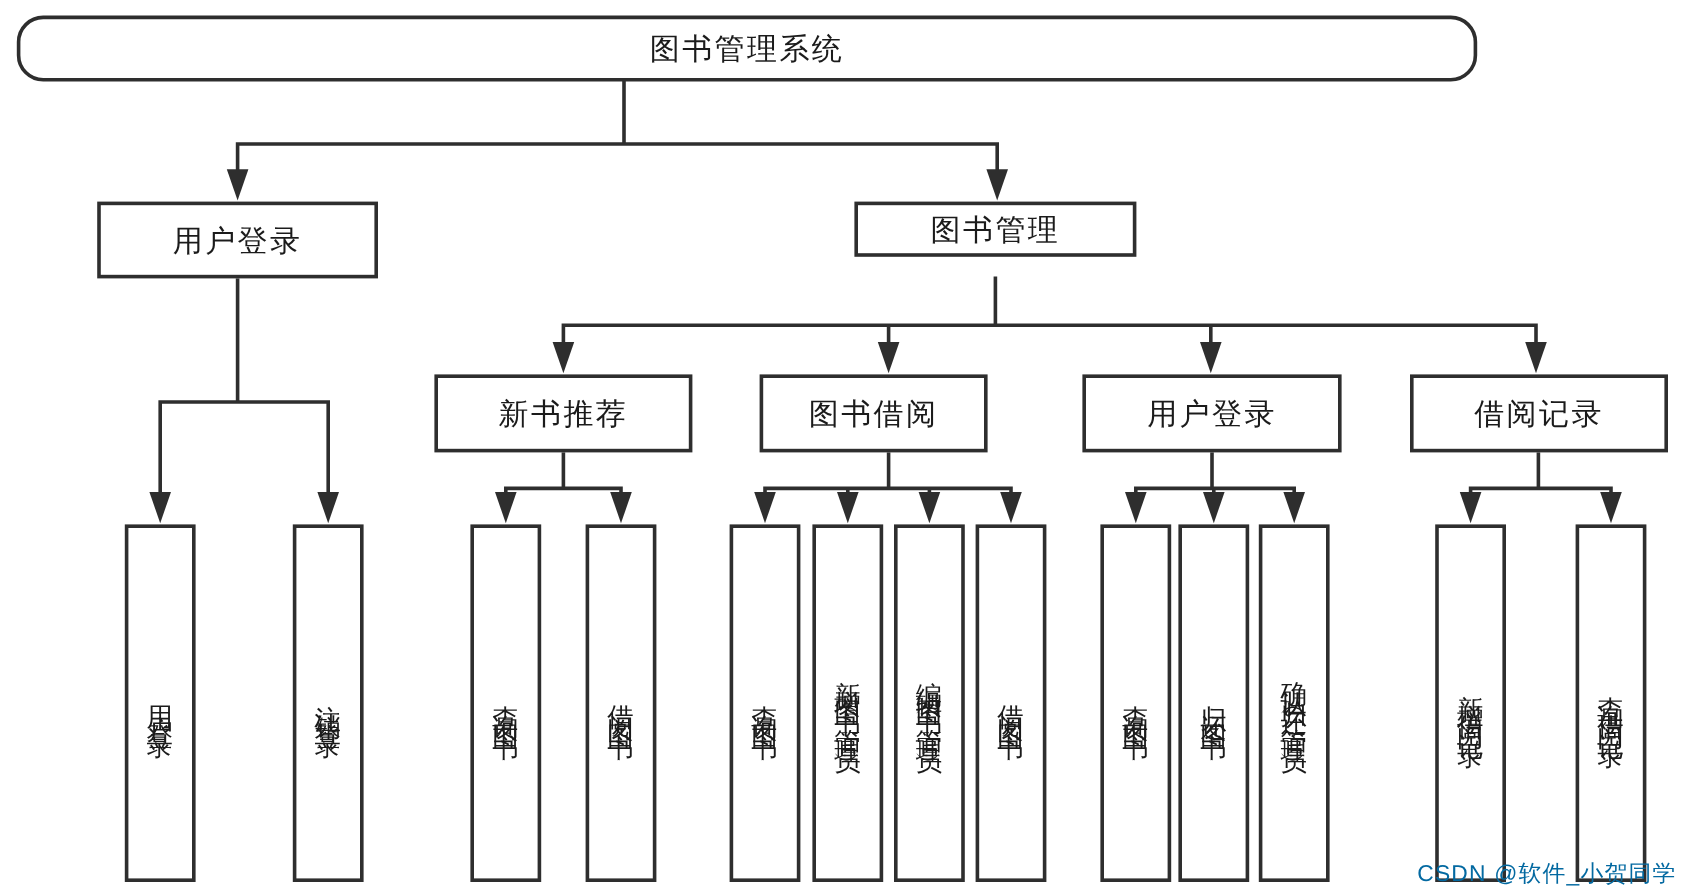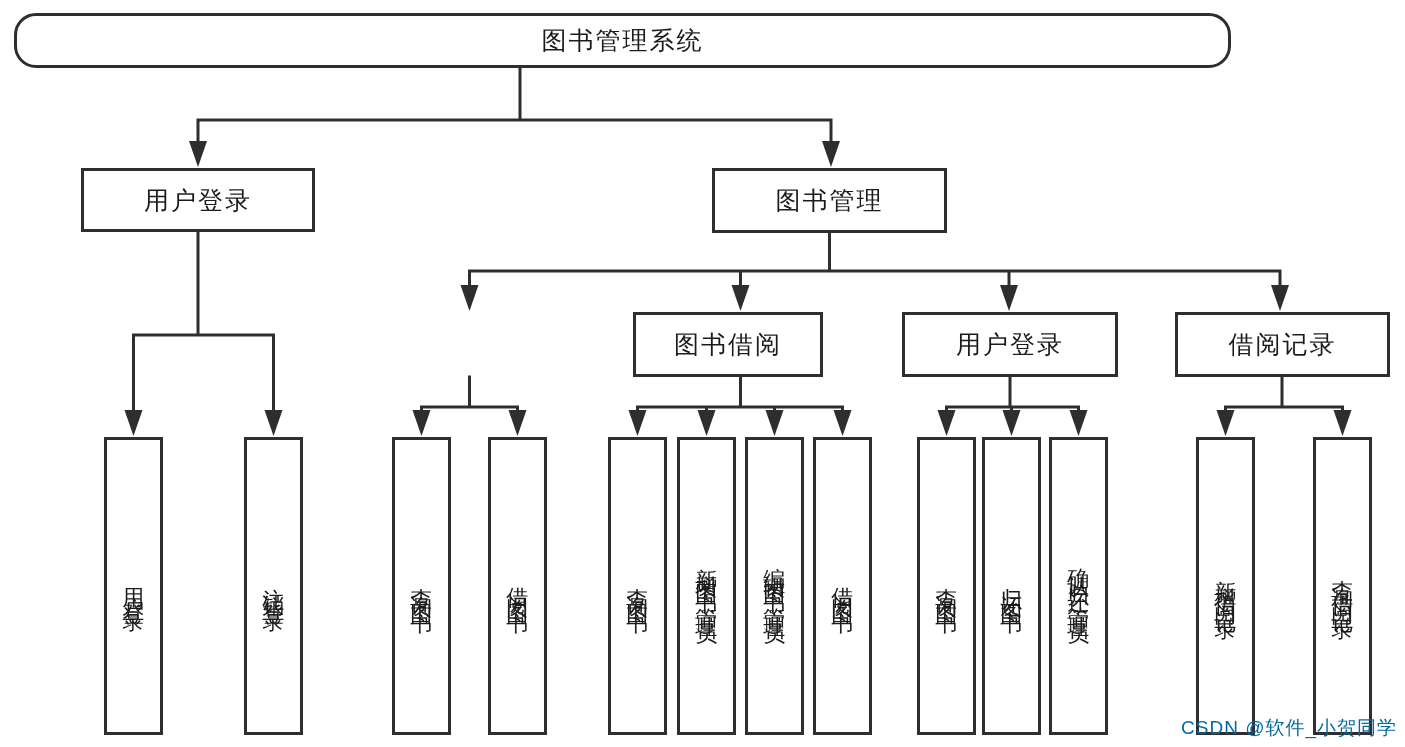--- a/index.html
+++ b/index.html
@@ -18,21 +18,21 @@
     color:#1b1b1b;z-index:2;
   }
   .h-node .label{font-size:25px;letter-spacing:2px;white-space:nowrap;}
   .v-node .label{
     writing-mode:vertical-rl;text-orientation:mixed;
     font-size:22px;letter-spacing:8px;line-height:1.15;white-space:nowrap;
   }
   
   .n-root {left:14px;  top:13px;  width:1217px;height:55px;border-radius:22px;}
   .n-login{left:81px;  top:168px; width:234px; height:64px;}
-  .n-mgmt {left:712px; top:168px; width:235px; height:65px;font-family:Liberation Mono, monospace;}
+  .n-mgmt {left:712px; top:168px; width:235px; height:46px;font-family:Liberation Mono, monospace;}
   .n-l3a  {left:362px; top:312px; width:215px; height:65px;}
   .n-l3b  {left:633px; top:312px; width:190px; height:65px;}
   .n-l3c  {left:902px; top:312px; width:216px; height:65px;}
   .n-l3d  {left:1175px;top:312px; width:215px; height:65px;}
   .leaf   {top:437px;width:59px;height:298px;}
   .x104{left:104px;} .x244{left:244px;}
   .x392{left:392px;} .x488{left:488px;}
   .x608{left:608px;} .x677{left:677px;} .x745{left:745px;} .x813{left:813px;}
   .x917{left:917px;} .x982{left:982px;} .x1049{left:1049px;}
   .x1196{left:1196px;} .x1313{left:1313px;}
@@ -83,20 +83,23 @@
     <span class="label">图书管理系统</span>
   </div>
 
   <div class="node h-node n-login">
     <span class="label">用户登录</span>
   </div>
   <div class="node h-node n-mgmt">
     <span class="label">图书管理</span>
   </div>
 
+  <div class="node h-node n-l3a">
+    <span class="label">新书推荐</span>
+  </div>
   <div class="node h-node n-l3b">
     <span class="label">图书借阅</span>
   </div>
   <div class="node h-node n-l3c">
     <span class="label">用户登录</span>
   </div>
   <div class="node h-node n-l3d">
     <span class="label">借阅记录</span>
   </div>
 

